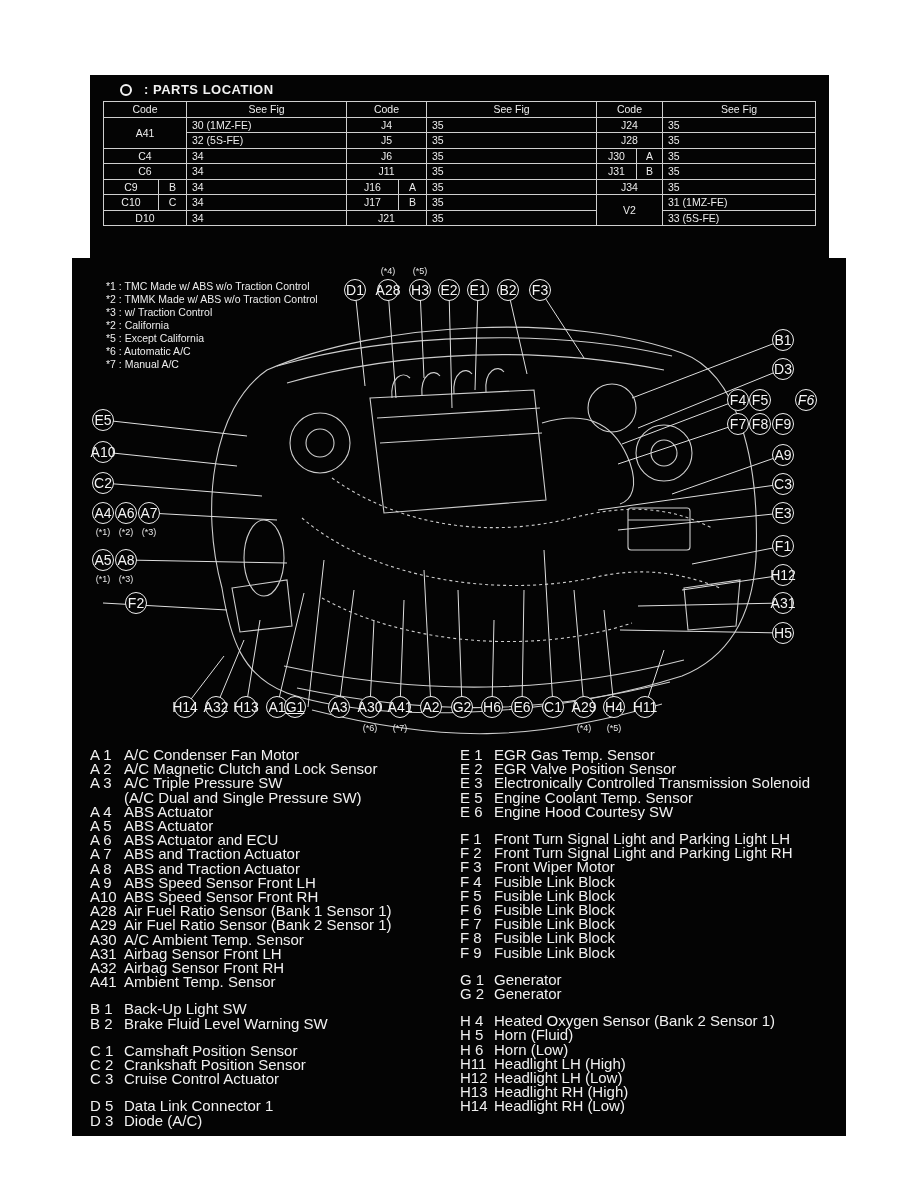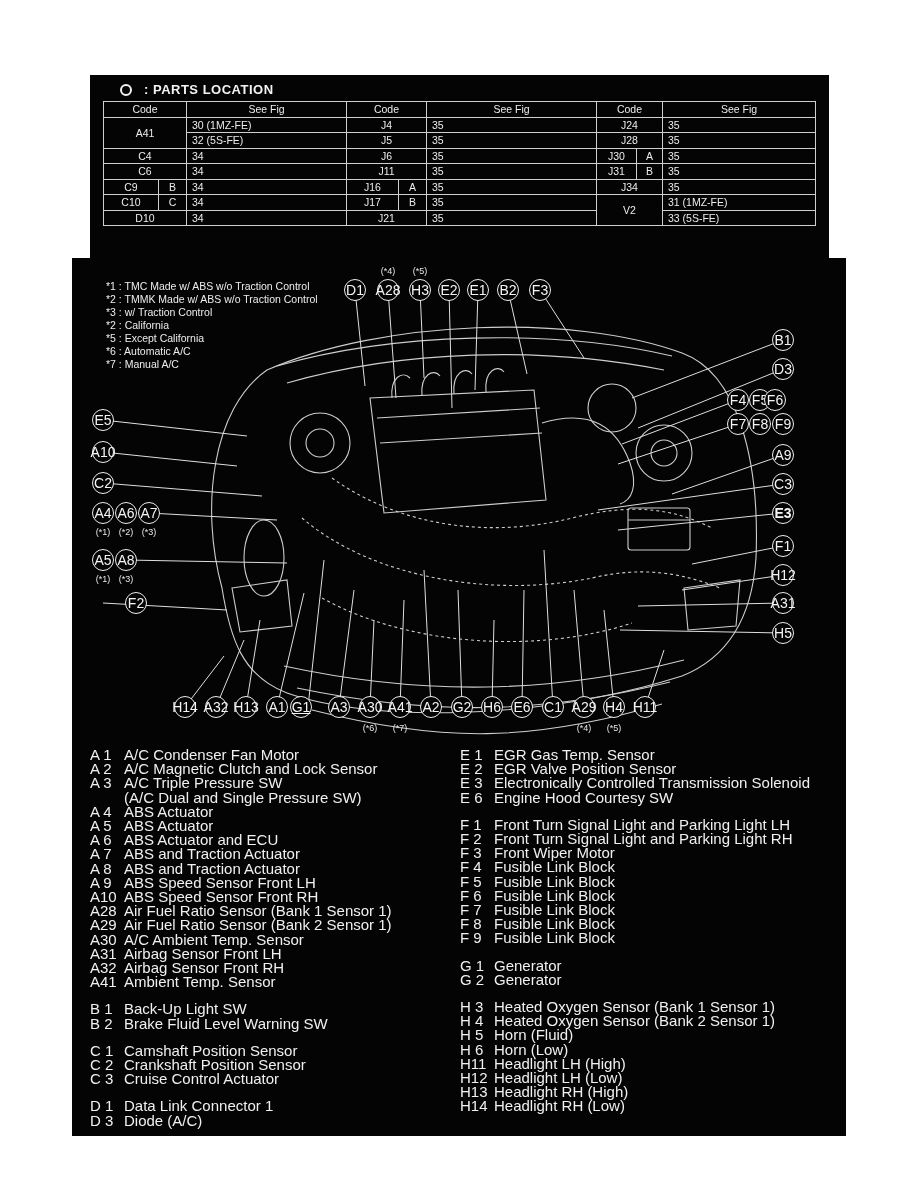--- a/index.html
+++ b/index.html
@@ -232,45 +232,45 @@
         <div class="callout" style="left: 305px; top: 21px;">A28</div>
         <div class="callout" style="left: 337px; top: 21px;">H3</div>
         <div class="callout" style="left: 366px; top: 21px;">E2</div>
         <div class="callout" style="left: 395px; top: 21px;">E1</div>
         <div class="callout" style="left: 425px; top: 21px;">B2</div>
         <div class="callout" style="left: 457px; top: 21px;">F3</div>
         <div class="callout" style="left: 700px; top: 71px;">B1</div>
         <div class="callout" style="left: 700px; top: 100px;">D3</div>
         <div class="callout" style="left: 655px; top: 131px;">F4</div>
         <div class="callout" style="left: 677px; top: 131px;">F5</div>
-        <div class="callout" style="left: 692px; top: 131px;">F6</div>
+        <div class="callout" style="left: 723px; top: 131px; font-style: italic;">F6</div>
         <div class="callout" style="left: 655px; top: 155px;">F7</div>
         <div class="callout" style="left: 677px; top: 155px;">F8</div>
         <div class="callout" style="left: 700px; top: 155px;">F9</div>
         <div class="callout" style="left: 700px; top: 186px;">A9</div>
         <div class="callout" style="left: 700px; top: 215px;">C3</div>
-        <div class="callout" style="left: 700px; top: 244px; font-weight: bold;">E3</div>
+        <div class="callout" style="left: 700px; top: 244px;">E3</div>
         <div class="callout" style="left: 700px; top: 277px;">F1</div>
         <div class="callout" style="left: 700px; top: 306px;">H12</div>
         <div class="callout" style="left: 700px; top: 334px;">A31</div>
         <div class="callout" style="left: 700px; top: 364px;">H5</div>
         <div class="callout" style="left: 20px; top: 151px;">E5</div>
         <div class="callout" style="left: 20px; top: 183px;">A10</div>
         <div class="callout" style="left: 20px; top: 214px;">C2</div>
         <div class="callout" style="left: 20px; top: 244px;">A4</div>
         <div class="callout" style="left: 43px; top: 244px;">A6</div>
         <div class="callout" style="left: 66px; top: 244px;">A7</div>
         <div class="callout" style="left: 20px; top: 291px;">A5</div>
         <div class="callout" style="left: 43px; top: 291px;">A8</div>
         <div class="callout" style="left: 20px; top: 334px; margin-left: 33px;">F2</div>
         <div class="callout" style="left: 102px; top: 438px;">H14</div>
         <div class="callout" style="left: 133px; top: 438px;">A32</div>
         <div class="callout" style="left: 163px; top: 438px;">H13</div>
         <div class="callout" style="left: 194px; top: 438px;">A1</div>
-        <div class="callout" style="left: 218px; top: 438px; text-decoration: underline;">G1</div>
+        <div class="callout" style="left: 212px; top: 438px; text-decoration: underline;">G1</div>
         <div class="callout" style="left: 256px; top: 438px;">A3</div>
         <div class="callout" style="left: 287px; top: 438px;">A30</div>
         <div class="callout" style="left: 317px; top: 438px;">A41</div>
         <div class="callout" style="left: 348px; top: 438px;">A2</div>
         <div class="callout" style="left: 379px; top: 438px;">G2</div>
         <div class="callout" style="left: 409px; top: 438px;">H6</div>
         <div class="callout" style="left: 439px; top: 438px;">E6</div>
         <div class="callout" style="left: 470px; top: 438px;">C1</div>
         <div class="callout" style="left: 501px; top: 438px;">A29</div>
         <div class="callout" style="left: 531px; top: 438px;">H4</div>
@@ -378,21 +378,21 @@
             <span class="lcode">C 2</span>
             <span class="ldesc">Crankshaft Position Sensor</span>
           </div>
           <div class="lrow">
             <span class="lcode">C 3</span>
             <span class="ldesc">Cruise Control Actuator</span>
           </div>
         </div>
         <div class="lgroup">
           <div class="lrow">
-            <span class="lcode">D 1</span>
+            <span class="lcode">D 5</span>
             <span class="ldesc">Data Link Connector 1</span>
           </div>
           <div class="lrow">
             <span class="lcode">D 3</span>
             <span class="ldesc">Diode (A/C)</span>
           </div>
         </div>
       </div>
     <div id="legend-right" class="legend legend-right">
         <div class="lgroup">
@@ -402,20 +402,24 @@
           </div>
           <div class="lrow">
             <span class="lcode">E 2</span>
             <span class="ldesc">EGR Valve Position Sensor</span>
           </div>
           <div class="lrow">
             <span class="lcode">E 3</span>
             <span class="ldesc">Electronically Controlled Transmission Solenoid</span>
           </div>
           <div class="lrow">
+            <span class="lcode">E 5</span>
+            <span class="ldesc">Engine Coolant Temp. Sensor</span>
+          </div>
+          <div class="lrow">
             <span class="lcode">E 6</span>
             <span class="ldesc">Engine Hood Courtesy SW</span>
           </div>
         </div>
         <div class="lgroup">
           <div class="lrow">
             <span class="lcode">F 1</span>
             <span class="ldesc">Front Turn Signal Light and Parking Light LH</span>
           </div>
           <div class="lrow">
@@ -455,24 +459,20 @@
           <div class="lrow">
             <span class="lcode">G 1</span>
             <span class="ldesc">Generator</span>
           </div>
           <div class="lrow">
             <span class="lcode">G 2</span>
             <span class="ldesc">Generator</span>
           </div>
         </div>
         <div class="lgroup">
-          <div class="lrow">
-            <span class="lcode">H 3</span>
-            <span class="ldesc">Heated Oxygen Sensor (Bank 1 Sensor 1)</span>
-          </div>
           <div class="lrow">
             <span class="lcode">H 4</span>
             <span class="ldesc">Heated Oxygen Sensor (Bank 2 Sensor 1)</span>
           </div>
           <div class="lrow">
             <span class="lcode">H 5</span>
             <span class="ldesc">Horn (Fluid)</span>
           </div>
           <div class="lrow">
             <span class="lcode">H 6</span>

